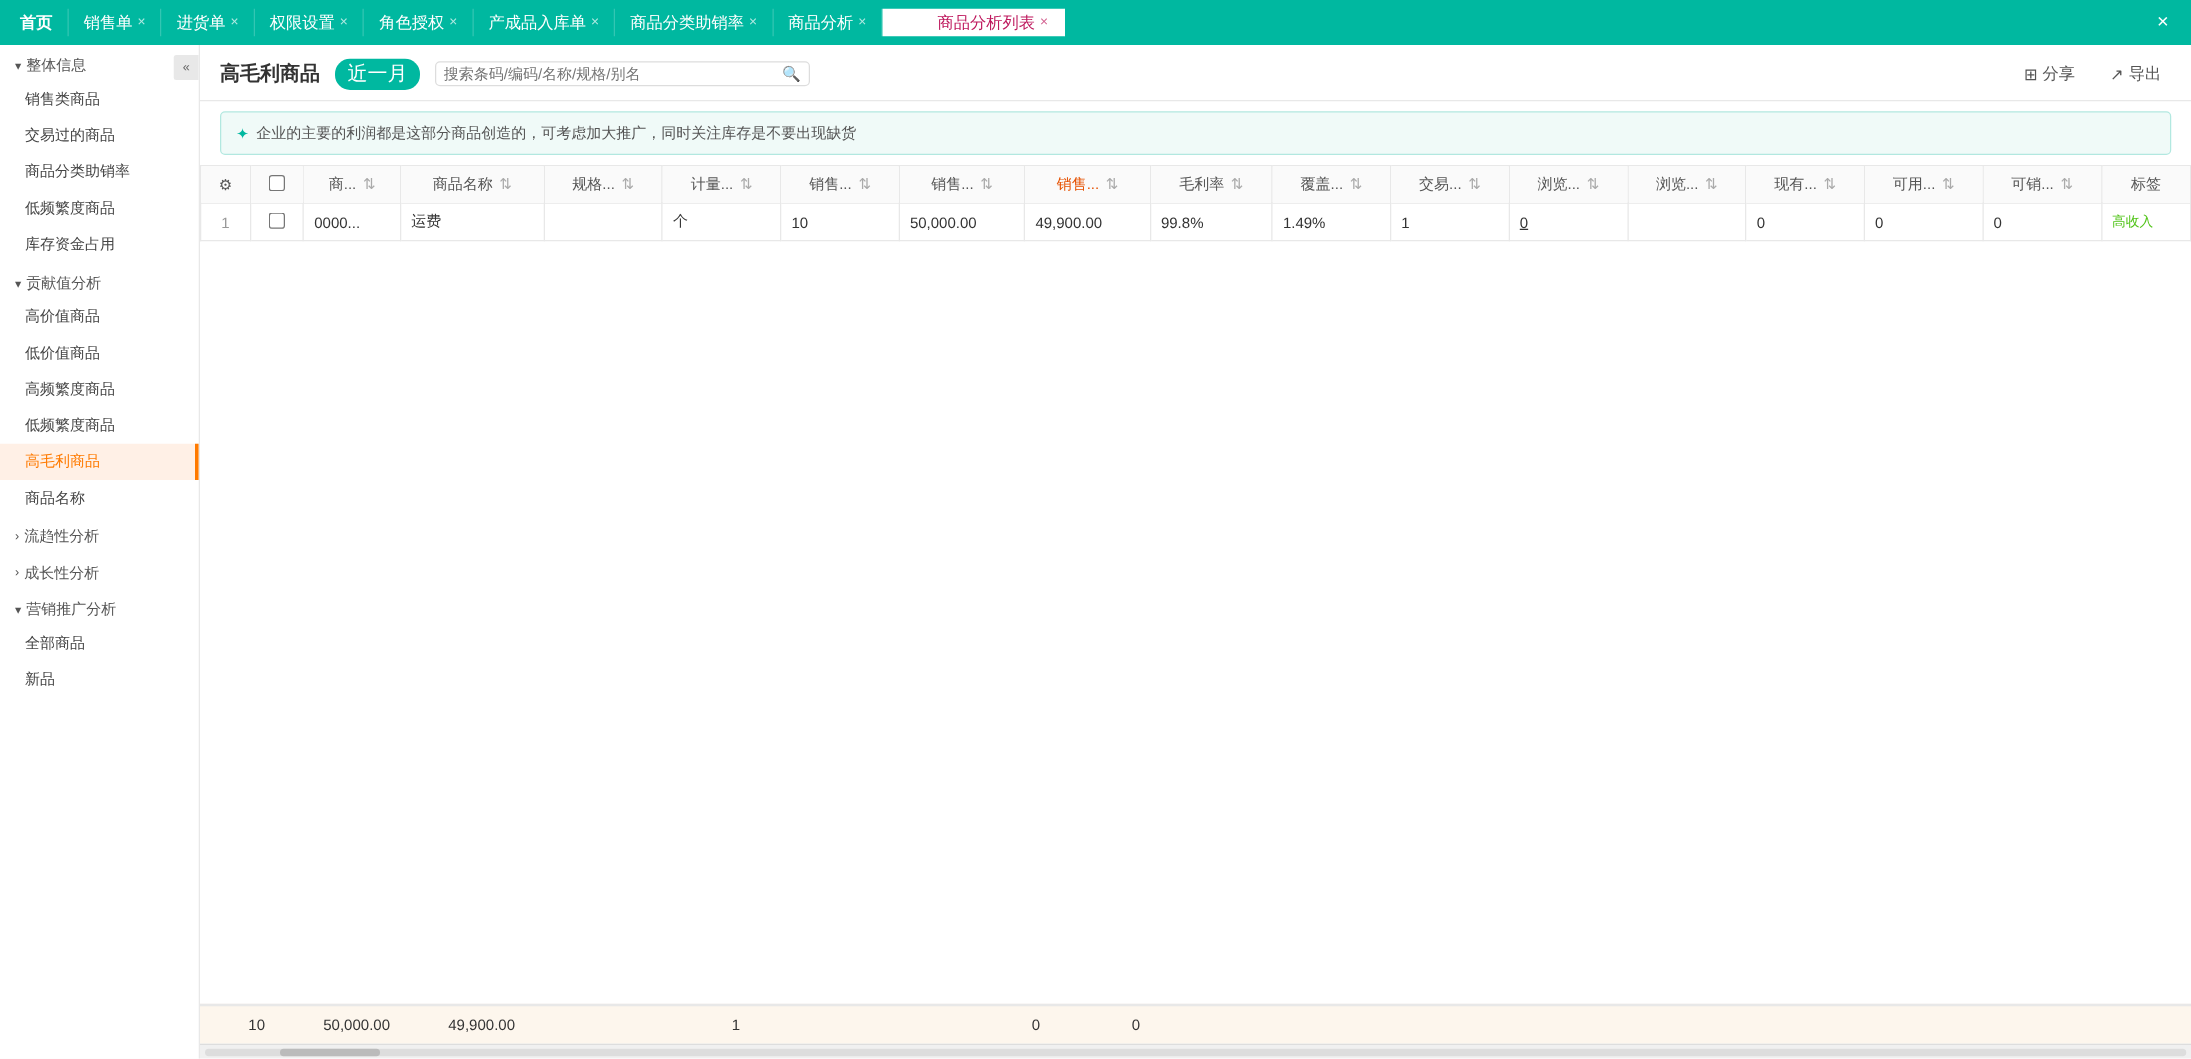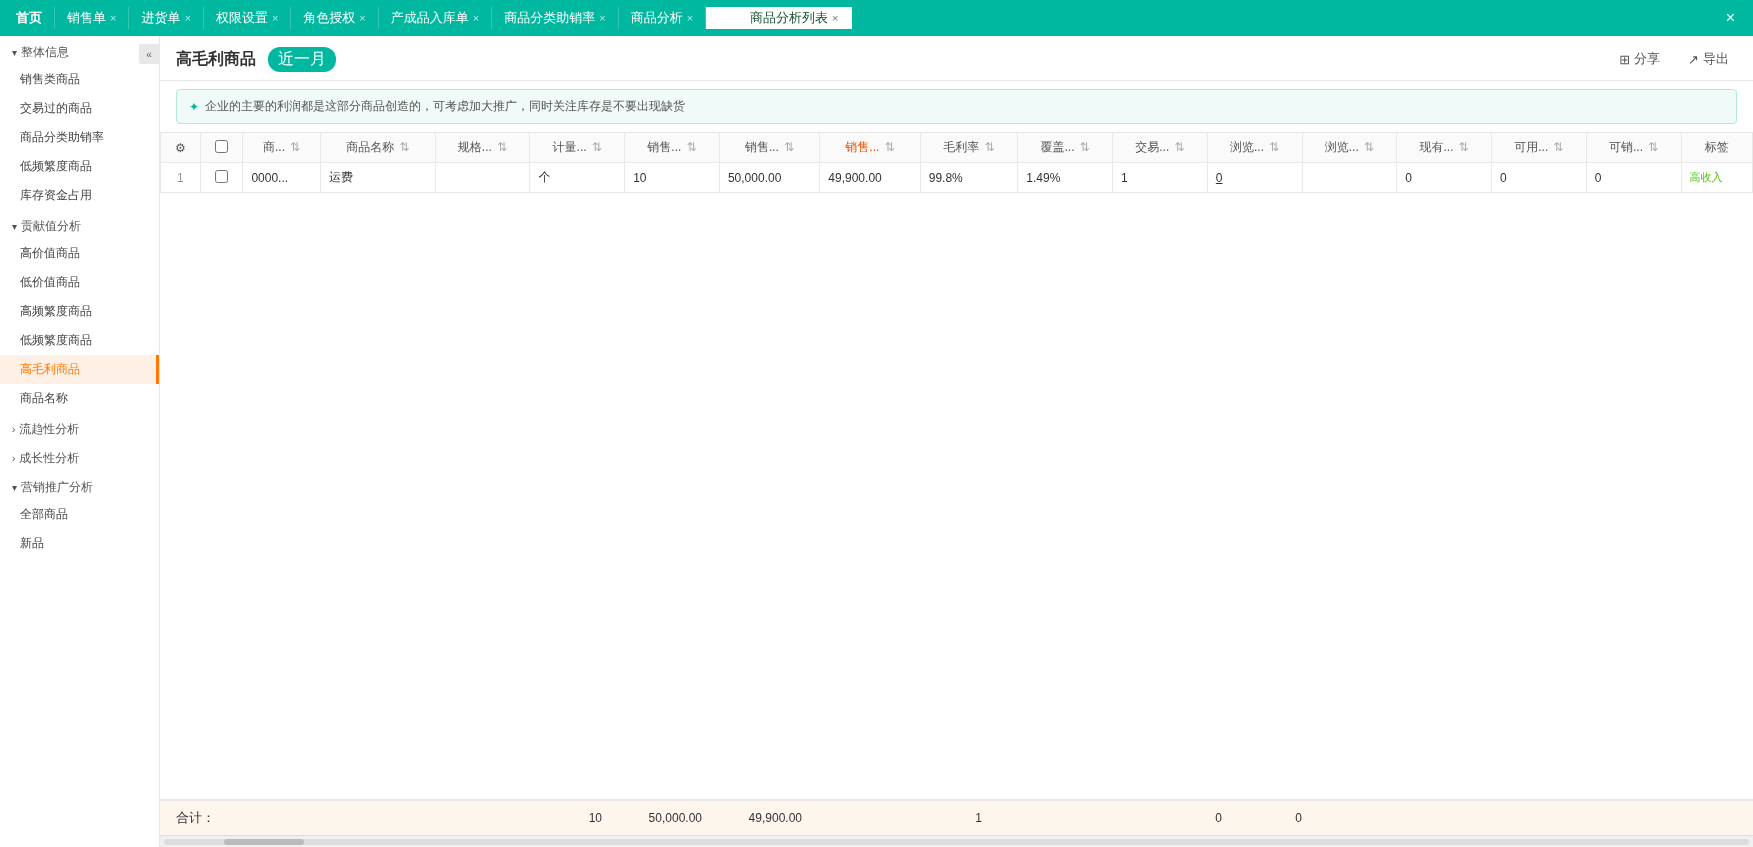--- a/index.html
+++ b/index.html
@@ -22,21 +22,21 @@
       align-items: center;
       cursor: pointer;
       white-space: nowrap;
       font-size: 13px;
       gap: 4px;
       color: white;
       border-right: 1px solid rgba(255,255,255,0.2);
     }
     .top-nav .nav-tab.active {
       background: #fff;
-      color: #14532d;
+      color: #be185d;
       padding-left: 44px;
     }
     .top-nav .nav-tab .close-x {
       font-size: 11px;
       opacity: 0.7;
       cursor: pointer;
     }
     .top-nav .nav-tab.home { font-weight: bold; }
     .top-nav .win-close {
       margin-left: auto;
@@ -387,20 +387,24 @@
     <div class="sidebar-item">
       <span>新品</span>
     </div>
   </div>
 
   <div class="content-area">
 
     <div class="content-header">
       <span class="content-title">高毛利商品</span>
       <button class="filter-btn">近一月</button>
+      <div class="search-box">
+        <input type="text" placeholder="搜索条码/编码/名称/规格/别名" style="">
+        <span class="search-icon">🔍</span>
+      </div>
       <div class="header-actions">
         <div class="action-btn">
           <span>⊞</span>
           <span>分享</span>
         </div>
         <div class="action-btn">
           <span>↗</span>
           <span>导出</span>
         </div>
       </div>
@@ -509,21 +513,20 @@
             <td>0</td>
             <td>
               <span class="tag-high">高收入</span>
             </td>
           </tr>
         </tbody>
       </table>
     </div>
 
     <div class="table-footer">
-      <div class="footer-label">合计：</div>
       <div class="footer-values">
         <div class="footer-cell" style="min-width:60px;">10</div>
         <div class="footer-cell" style="min-width:100px;">50,000.00</div>
         <div class="footer-cell" style="min-width:100px;">49,900.00</div>
         <div class="footer-cell" style="min-width:60px;"></div>
         <div class="footer-cell" style="min-width:60px;"></div>
         <div class="footer-cell" style="min-width:60px;">1</div>
         <div class="footer-cell" style="min-width:80px;"></div>
         <div class="footer-cell" style="min-width:80px;"></div>
         <div class="footer-cell" style="min-width:80px;">0</div>

